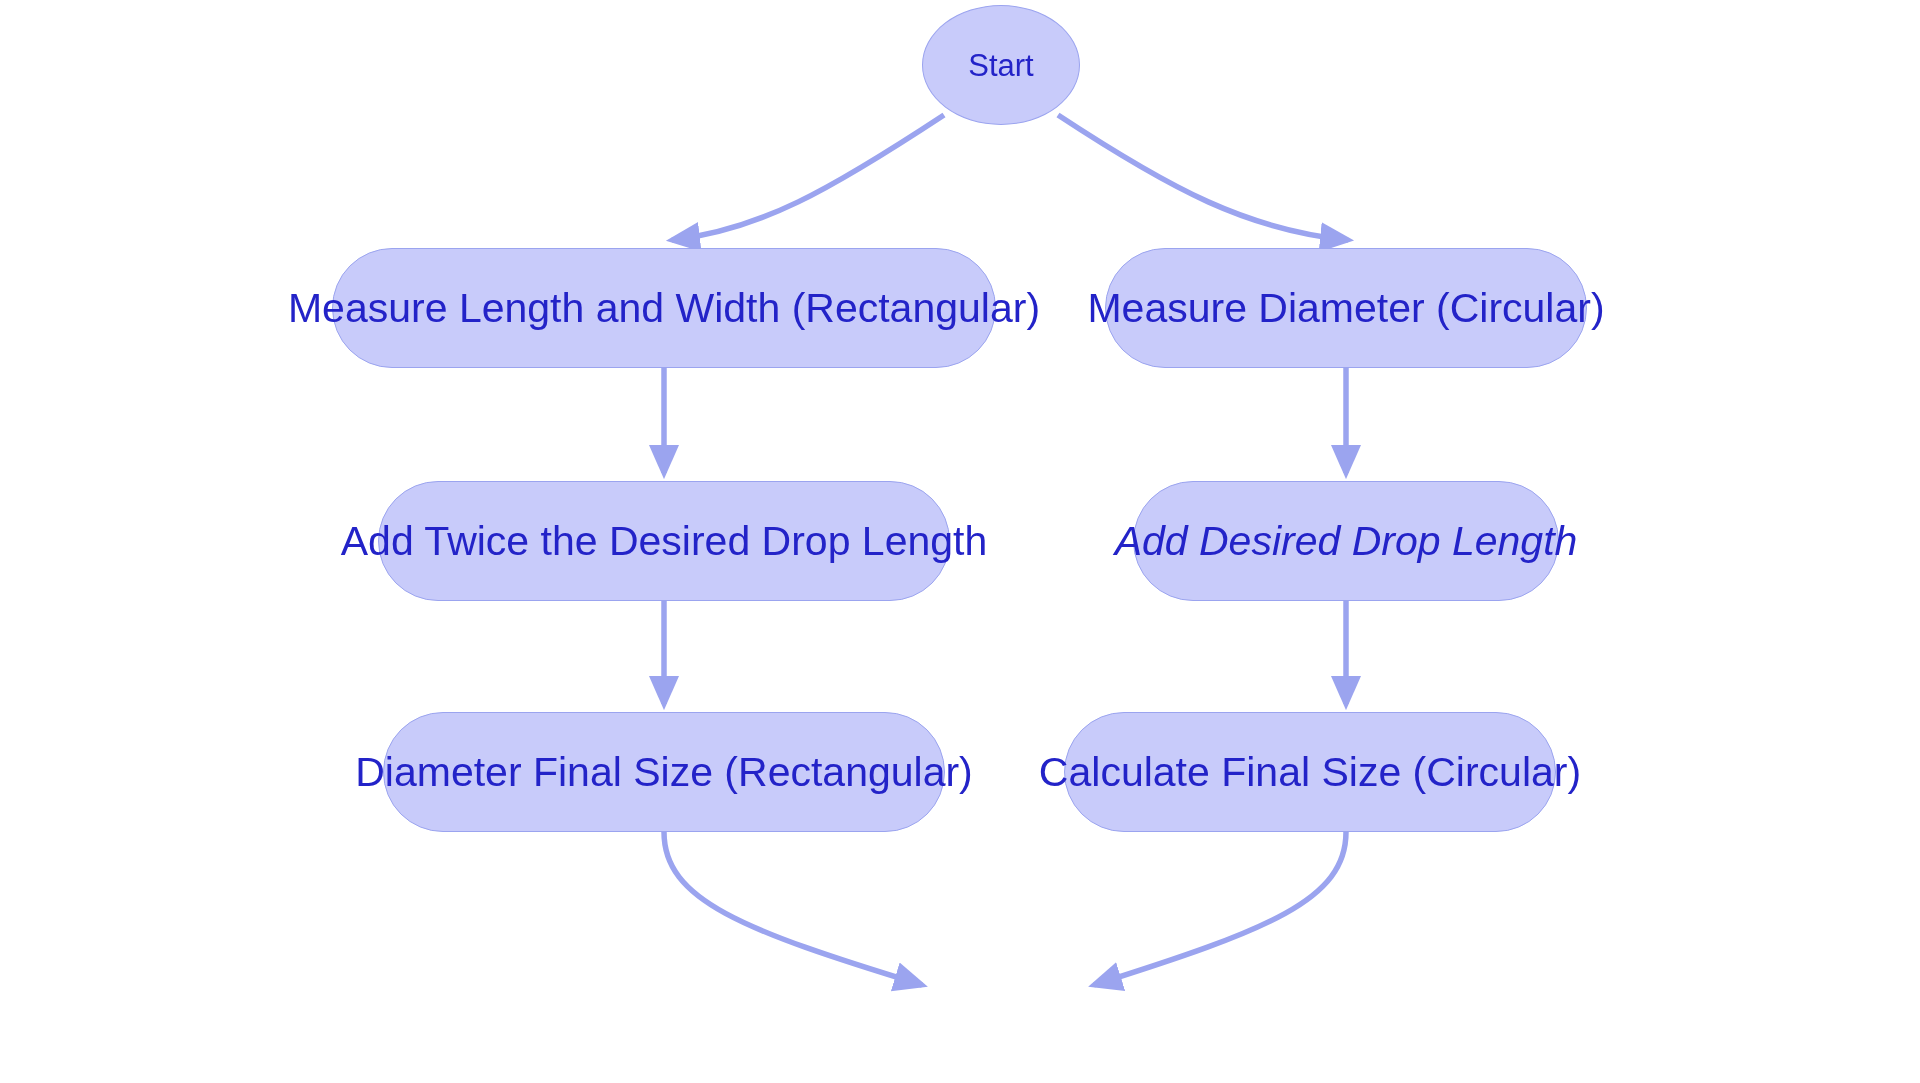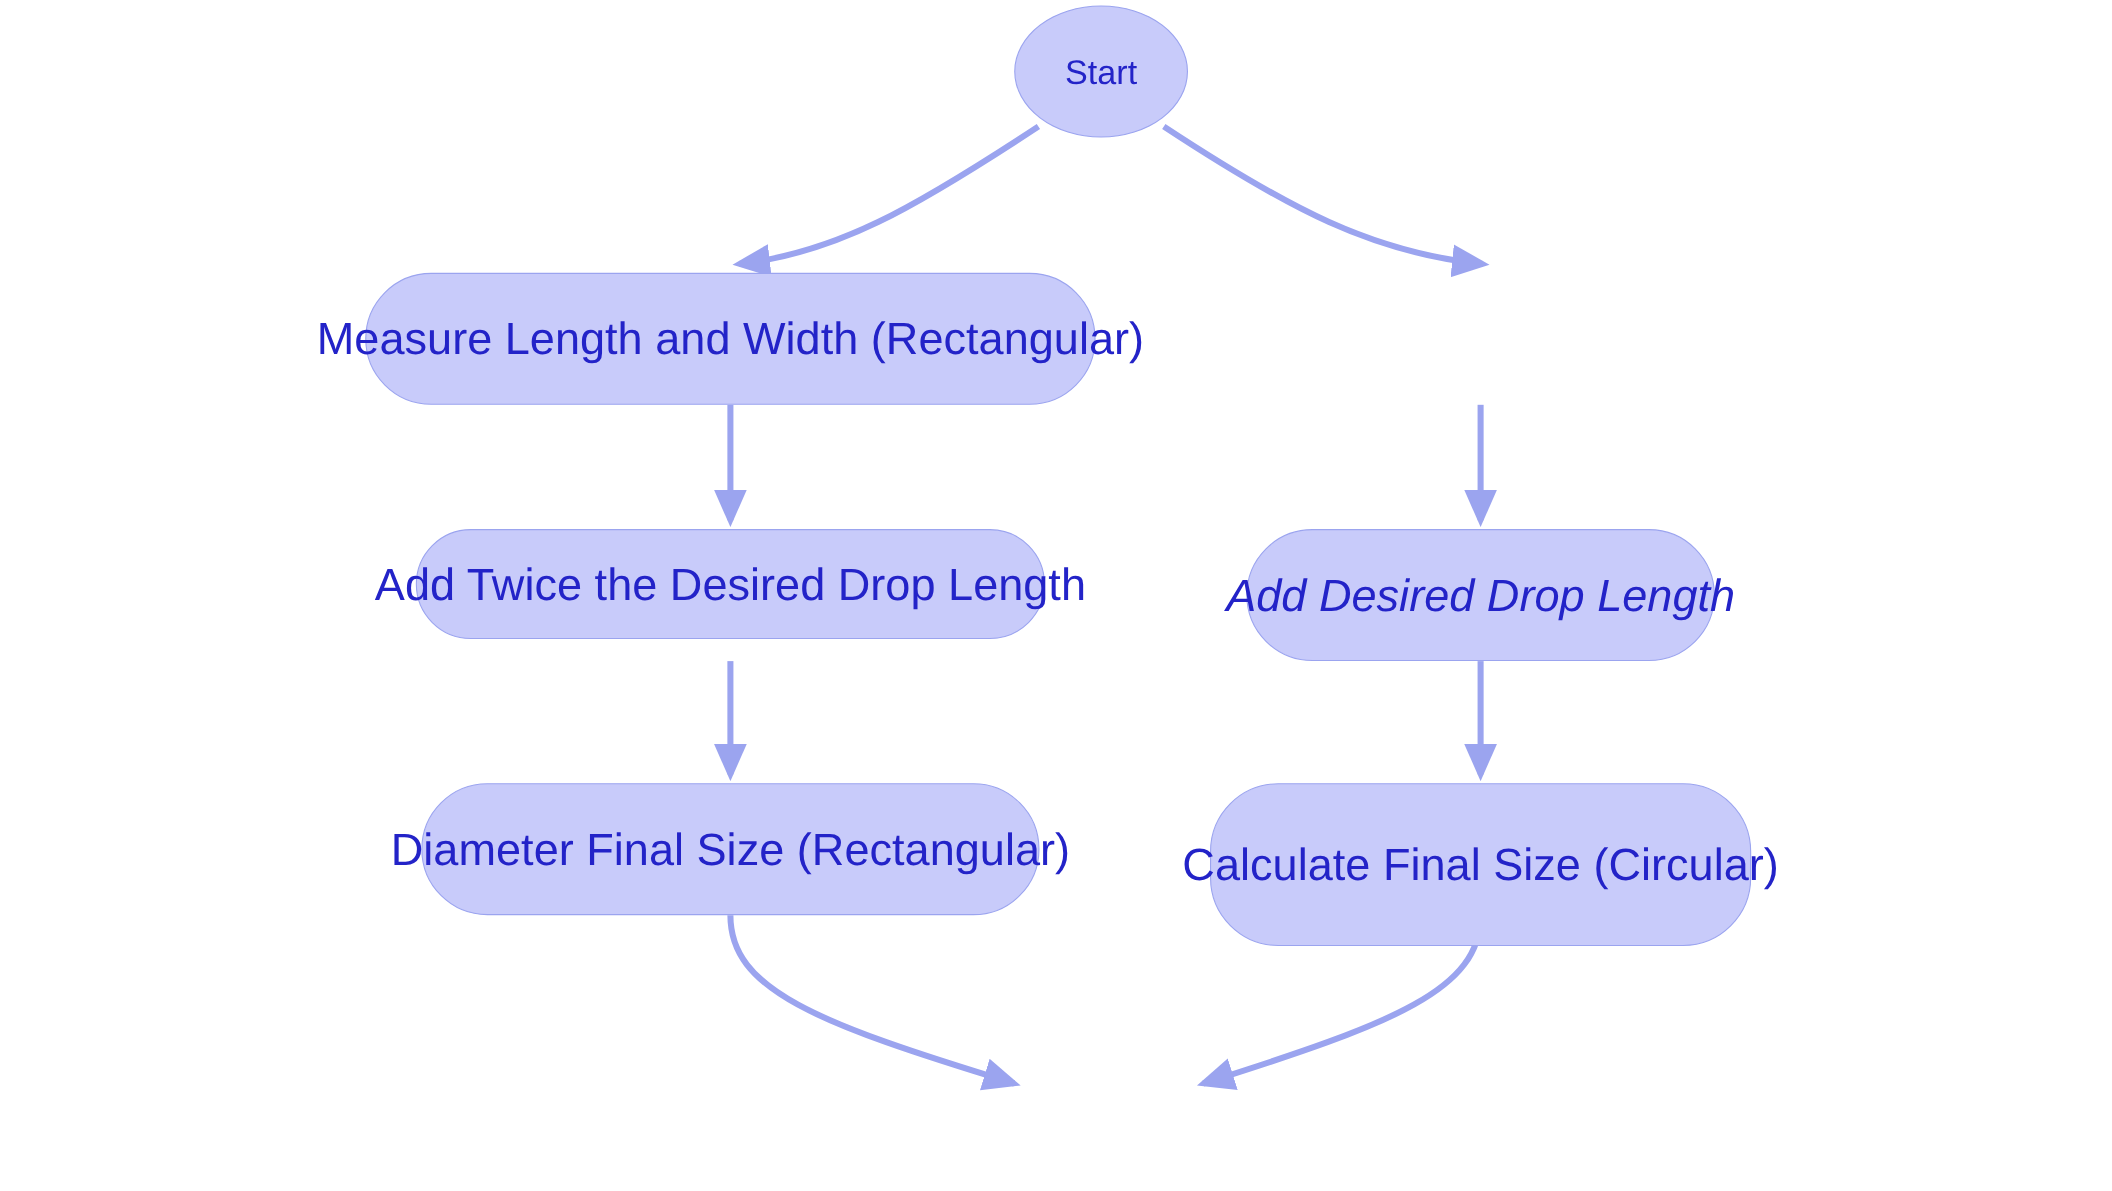--- a/index.html
+++ b/index.html
@@ -81,31 +81,34 @@
   </svg>
 
   <div class="node node-terminal" style="left:922px; top:5px; width:158px; height:120px;">
     <span class="node-label">Start</span>
   </div>
 
   <div class="node node-process" style="left:332px; top:248px; width:664px; height:120px;">
     <span class="node-label">Measure Length and Width (Rectangular)</span>
   </div>
 
+  <div class="node node-process" style="left:1105px; top:248px; width:482px; height:120px;">
+    <span class="node-label">Measure Diameter (Circular)</span>
+  </div>
 
-  <div class="node node-process" style="left:378px; top:481px; width:572px; height:100px;">
+  <div class="node node-process" style="left:378px; top:481px; width:572px; height:120px;">
     <span class="node-label">Add Twice the Desired Drop Length</span>
   </div>
 
   <div class="node node-process" style="left:1133px; top:481px; width:426px; height:120px;font-style:italic;">
     <span class="node-label">Add Desired Drop Length</span>
   </div>
 
   <div class="node node-process" style="left:383px; top:712px; width:562px; height:120px;">
     <span class="node-label">Diameter Final Size (Rectangular)</span>
   </div>
 
-  <div class="node node-process" style="left:1100px; top:712px; width:492px; height:148px;text-align:right;">
+  <div class="node node-process" style="left:1064px; top:712px; width:492px; height:120px;text-align:right;">
     <span class="node-label">Calculate Final Size (Circular)</span>
   </div>
 
 
 </div>
 
 </body></html>

